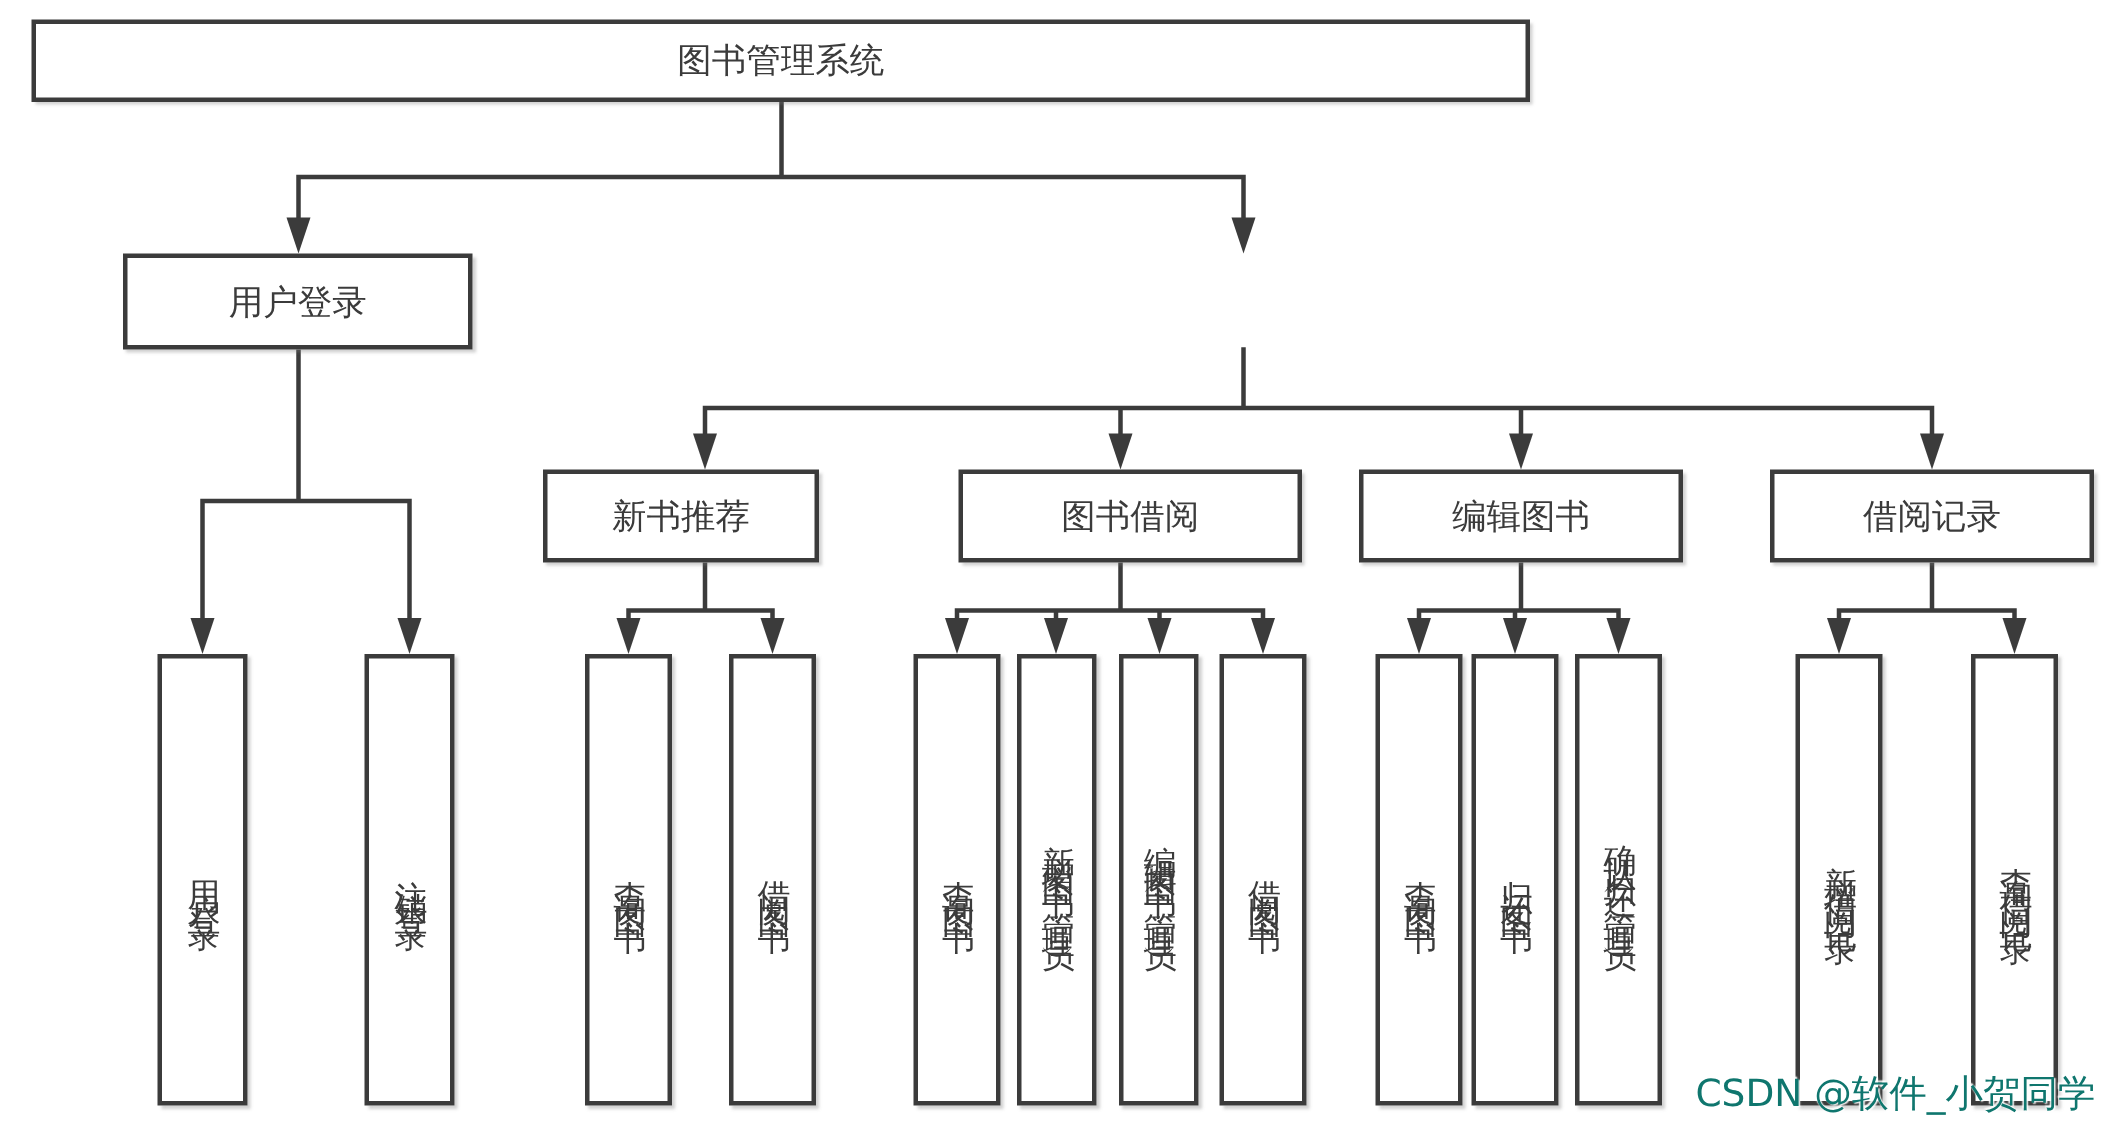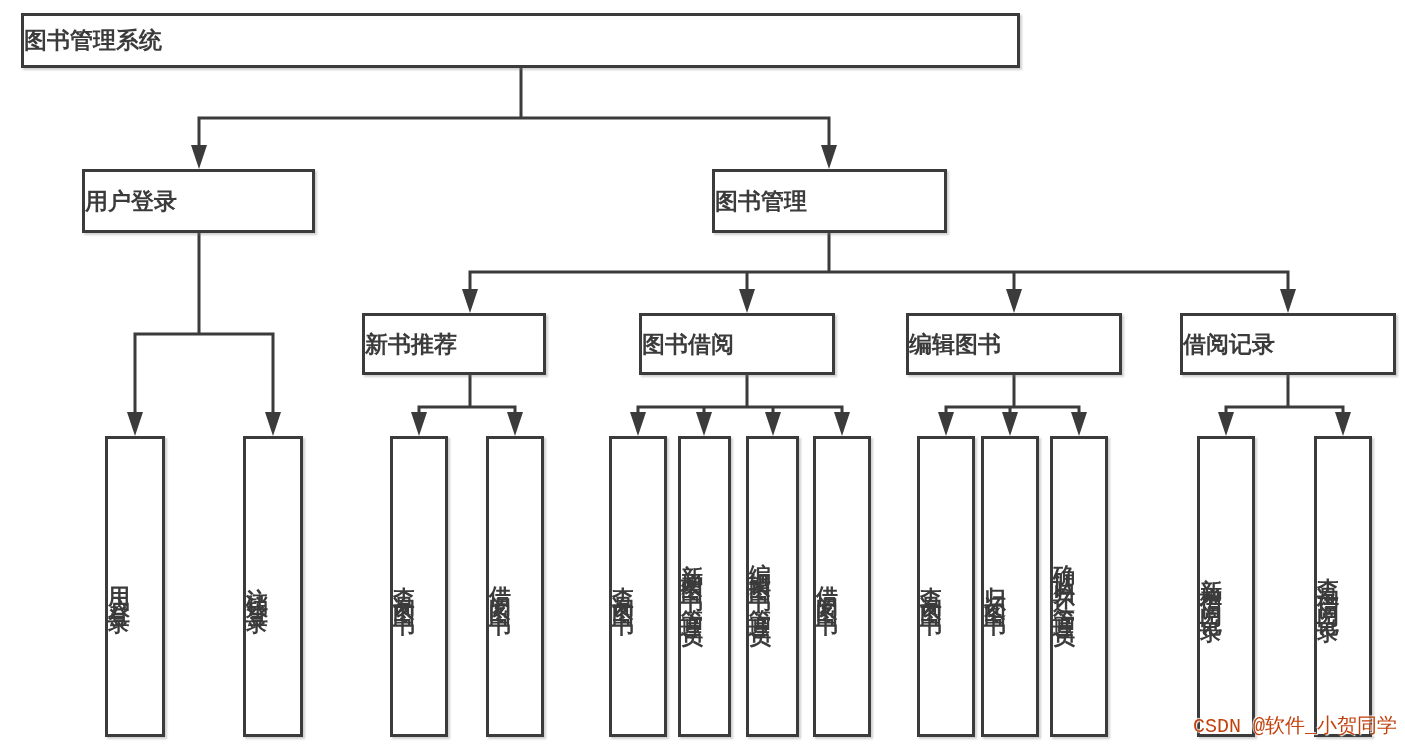--- a/index.html
+++ b/index.html
@@ -9,47 +9,45 @@
     background:#ffffff;
     font-family:"DejaVu Sans","Liberation Sans",sans-serif;
     overflow:hidden;
   }
   .connectors{position:absolute;left:0;top:0;z-index:1;}
   .box{
     position:absolute;
     box-sizing:border-box;
     border:3px solid #3b3b3b;
     background:#ffffff;
-    display:flex;align-items:center;
+    display:flex;align-items:center;justify-content:center;
     z-index:2;
     box-shadow:2px 2px 2px rgba(120,120,120,0.35);
-    font-weight:bold;
   }
   .label{
     color:#3b3b3b;
     font-size:23px;
     white-space:nowrap;
   }
   .vbox .vtext{
     writing-mode:vertical-rl;
     text-orientation:mixed;
     font-size:22px;
     line-height:1;
     letter-spacing:9px;
     white-space:normal;
   }
   .watermark{
     position:absolute;
     top:712px;right:8px;
     z-index:3;
-    font-size:20px;
-    color:#c2410c;
+    font-size:25px;
+    color:#0f766e;
     text-shadow:1px 1px 1px #ffffff,-1px -1px 1px #ffffff;
     white-space:nowrap;
-    font-family:Liberation Mono, monospace;
   }
 </style>
 </head>
 <body>
 
 <div class="canvas">
 
   <svg class="connectors" width="1405" height="747" viewBox="0 0 1405 747">
     <g stroke="#3b3b3b" stroke-width="3" fill="none" stroke-linecap="square">
 
@@ -90,28 +88,25 @@
     </g>
   </svg>
 
   <div class="box" style="left:21px;top:13px;width:999px;height:55px">
     <span class="label">图书管理系统</span>
   </div>
 
   <div class="box" style="left:82px;top:169px;width:233px;height:64px">
     <span class="label">用户登录</span>
   </div>
-  <div class="box" style="left:712px;top:169px;width:235px;height:64px">
-    <span class="label">图书管理</span>
-  </div>
 
   <div class="box" style="left:362px;top:313px;width:184px;height:62px">
     <span class="label">新书推荐</span>
   </div>
-  <div class="box" style="left:639px;top:313px;width:196px;height:62px">
+  <div class="box" style="left:639px;top:313px;width:229px;height:62px">
     <span class="label">图书借阅</span>
   </div>
   <div class="box" style="left:906px;top:313px;width:216px;height:62px">
     <span class="label">编辑图书</span>
   </div>
   <div class="box" style="left:1180px;top:313px;width:216px;height:62px">
     <span class="label">借阅记录</span>
   </div>
 
   <div class="box vbox" style="left:105px;top:436px;width:60px;height:301px">

